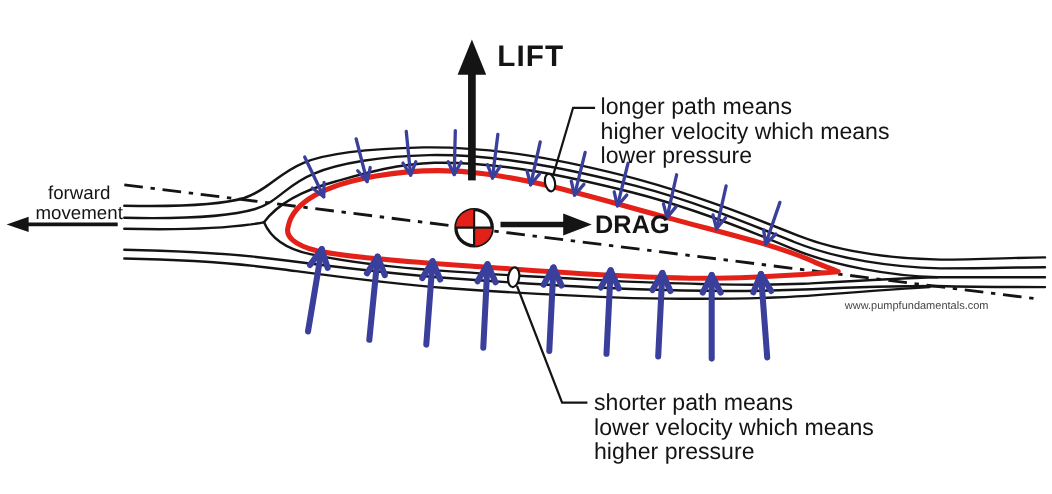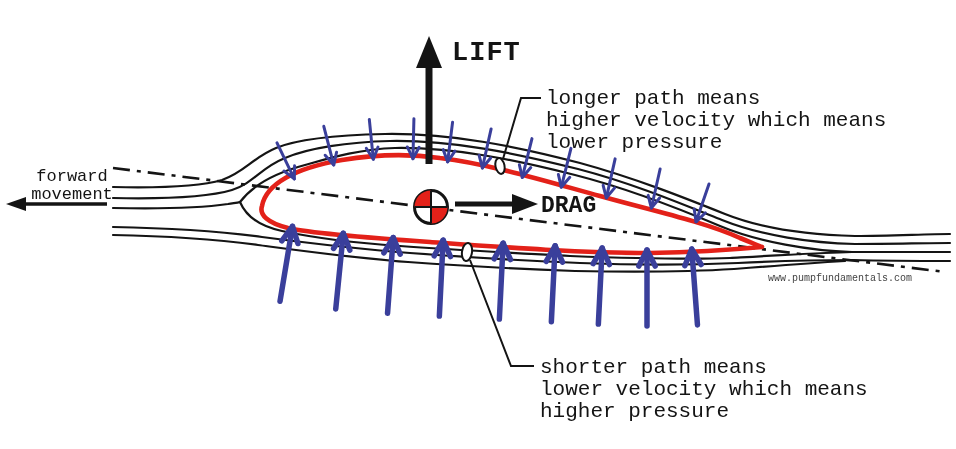--- a/index.html
+++ b/index.html
@@ -1,18 +1,18 @@
 <!DOCTYPE html>
 <html style="--c-bg: #ffffff; --c-ink: #141414; --c-red: #e32119; --c-blue: #3a3f9b; --c-water: #444444;"><head>
 <meta charset="utf-8">
 <style>
   html,body{margin:0;padding:0;background:#ffffff;}
   .stage{
     position:relative;width:956px;height:449px;background:var(--c-bg,#fff);
-    font-family:Liberation Mono, monospace;overflow:hidden;
+    font-family:Liberation Sans, sans-serif;overflow:hidden;
   }
   svg{display:block;}
   .stream{fill:none;stroke:var(--c-ink);stroke-width:2.2;stroke-linecap:round;}
   .chord{fill:none;stroke:var(--c-ink);stroke-width:2.6;stroke-dasharray:17 7 4 7;}
   .foil{fill:none;stroke:var(--c-red);stroke-width:4.6;stroke-linejoin:round;}
   .blue{stroke:var(--c-blue);fill:none;stroke-linecap:round;stroke-linejoin:round;}
   .blkline{stroke:var(--c-ink);fill:none;}
   .blkfill{fill:var(--c-ink);stroke:none;}
   .marker-ellipse{fill:#ffffff;stroke:var(--c-ink);stroke-width:2;}
   text{fill:var(--c-ink);}

